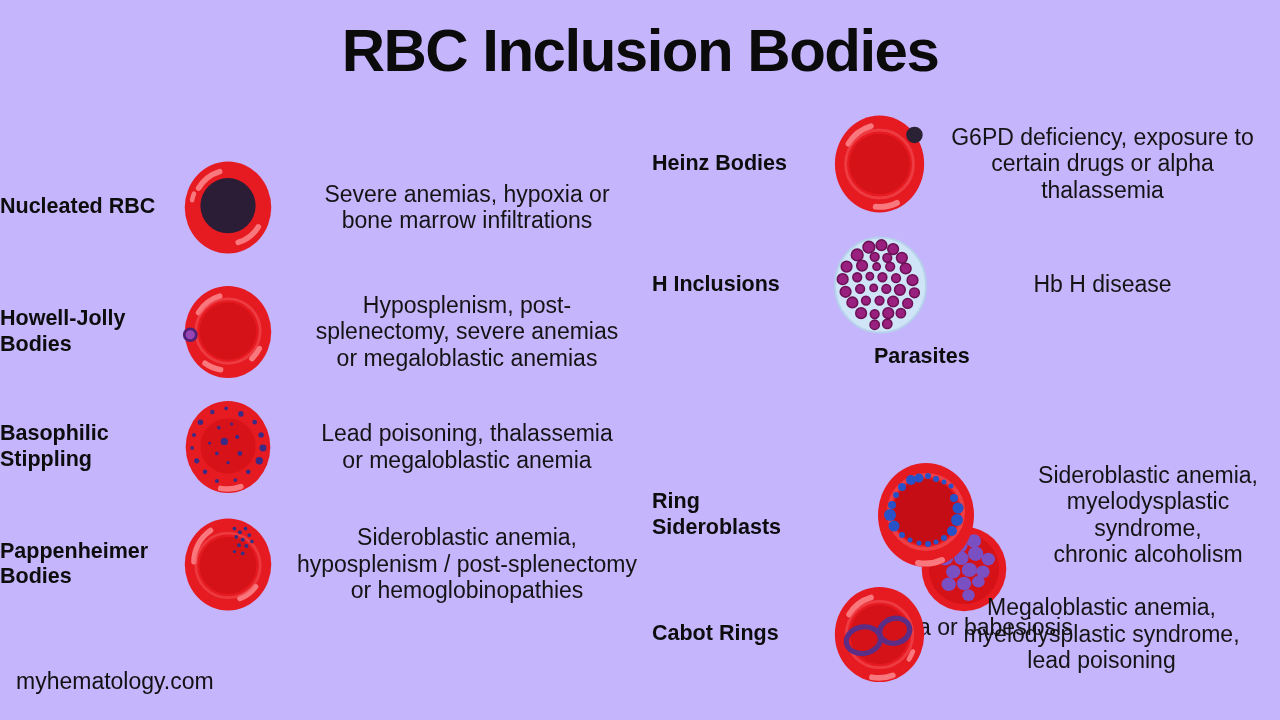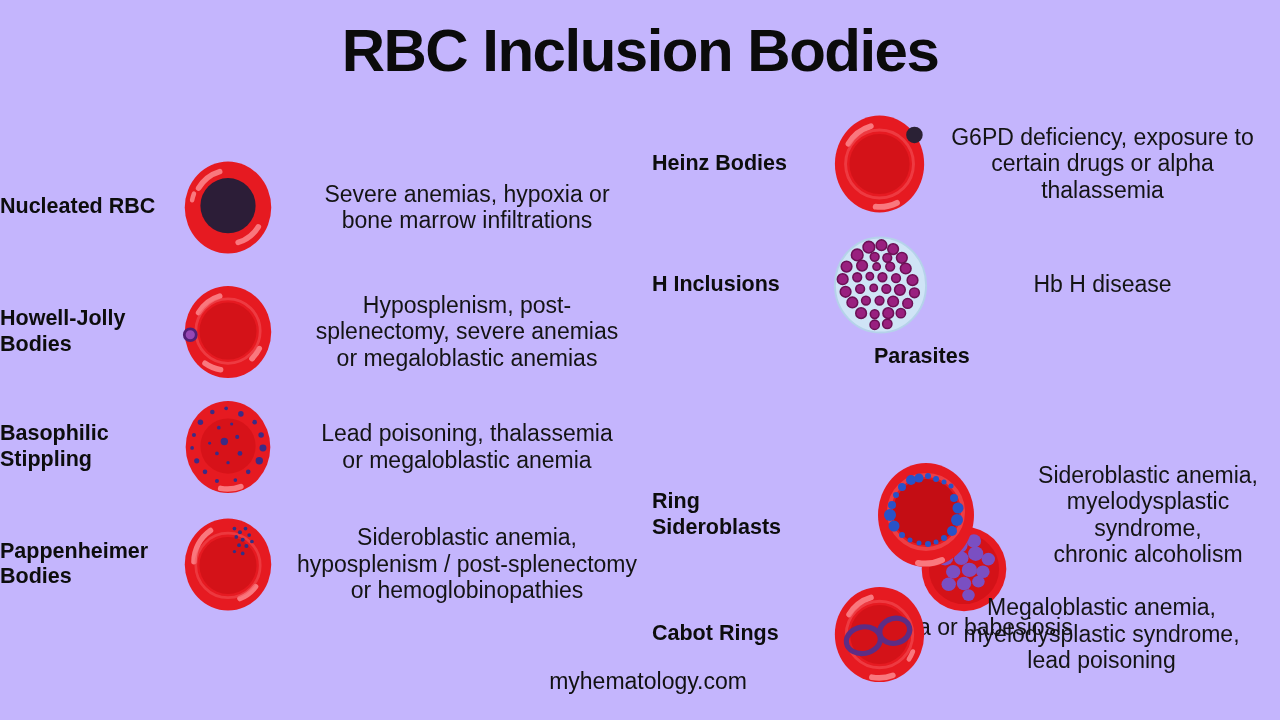--- a/index.html
+++ b/index.html
@@ -10,21 +10,21 @@
   .row{position:absolute;display:flex;align-items:center;}
   .row-left{left:0;width:662px;}
   .row-right{left:652px;width:624px;}
   .cell-label{font-weight:700;font-size:21.5px;text-align:left;white-space:pre-line;line-height:1.17;color:#0d0d0d;}
   .row-left  .cell-label{flex:0 0 182px;width:182px;}
   .row-right .cell-label{flex:0 0 180px;width:180px;}
   .cell-icon{flex:0 0 auto;display:flex;align-items:center;justify-content:center;}
   .cell-desc{font-size:23px;font-weight:400;text-align:center;white-space:pre-line;line-height:1.15;color:#141414;}
   .row-left  .cell-desc{flex:0 0 378px;width:378px;margin-left:4px;}
   .row-right .cell-desc{flex:1;}
-  .footer{position:absolute;top:668px;left:16px;right:0;text-align:center;font-size:23px;color:#111;}
+  .footer{position:absolute;top:668px;left:16px;right:0;font-size:23px;color:#111;}
 
   
   .f-red{fill:var(--cell-red);}
   .f-redDark{fill:var(--cell-red-dark);}
   .f-redDeep{fill:var(--cell-red-deep);}
   .s-hl{stroke:var(--highlight-pink);fill:none;stroke-linecap:round;}
   .s-hlsoft{stroke:var(--soft-ring-pink);fill:none;}
   .f-nucleus{fill:var(--nucleus-dark);}
   .f-hj{fill:var(--hj-fill);stroke:var(--hj-rim);}
   .f-stip{fill:var(--stippling-purple);}

